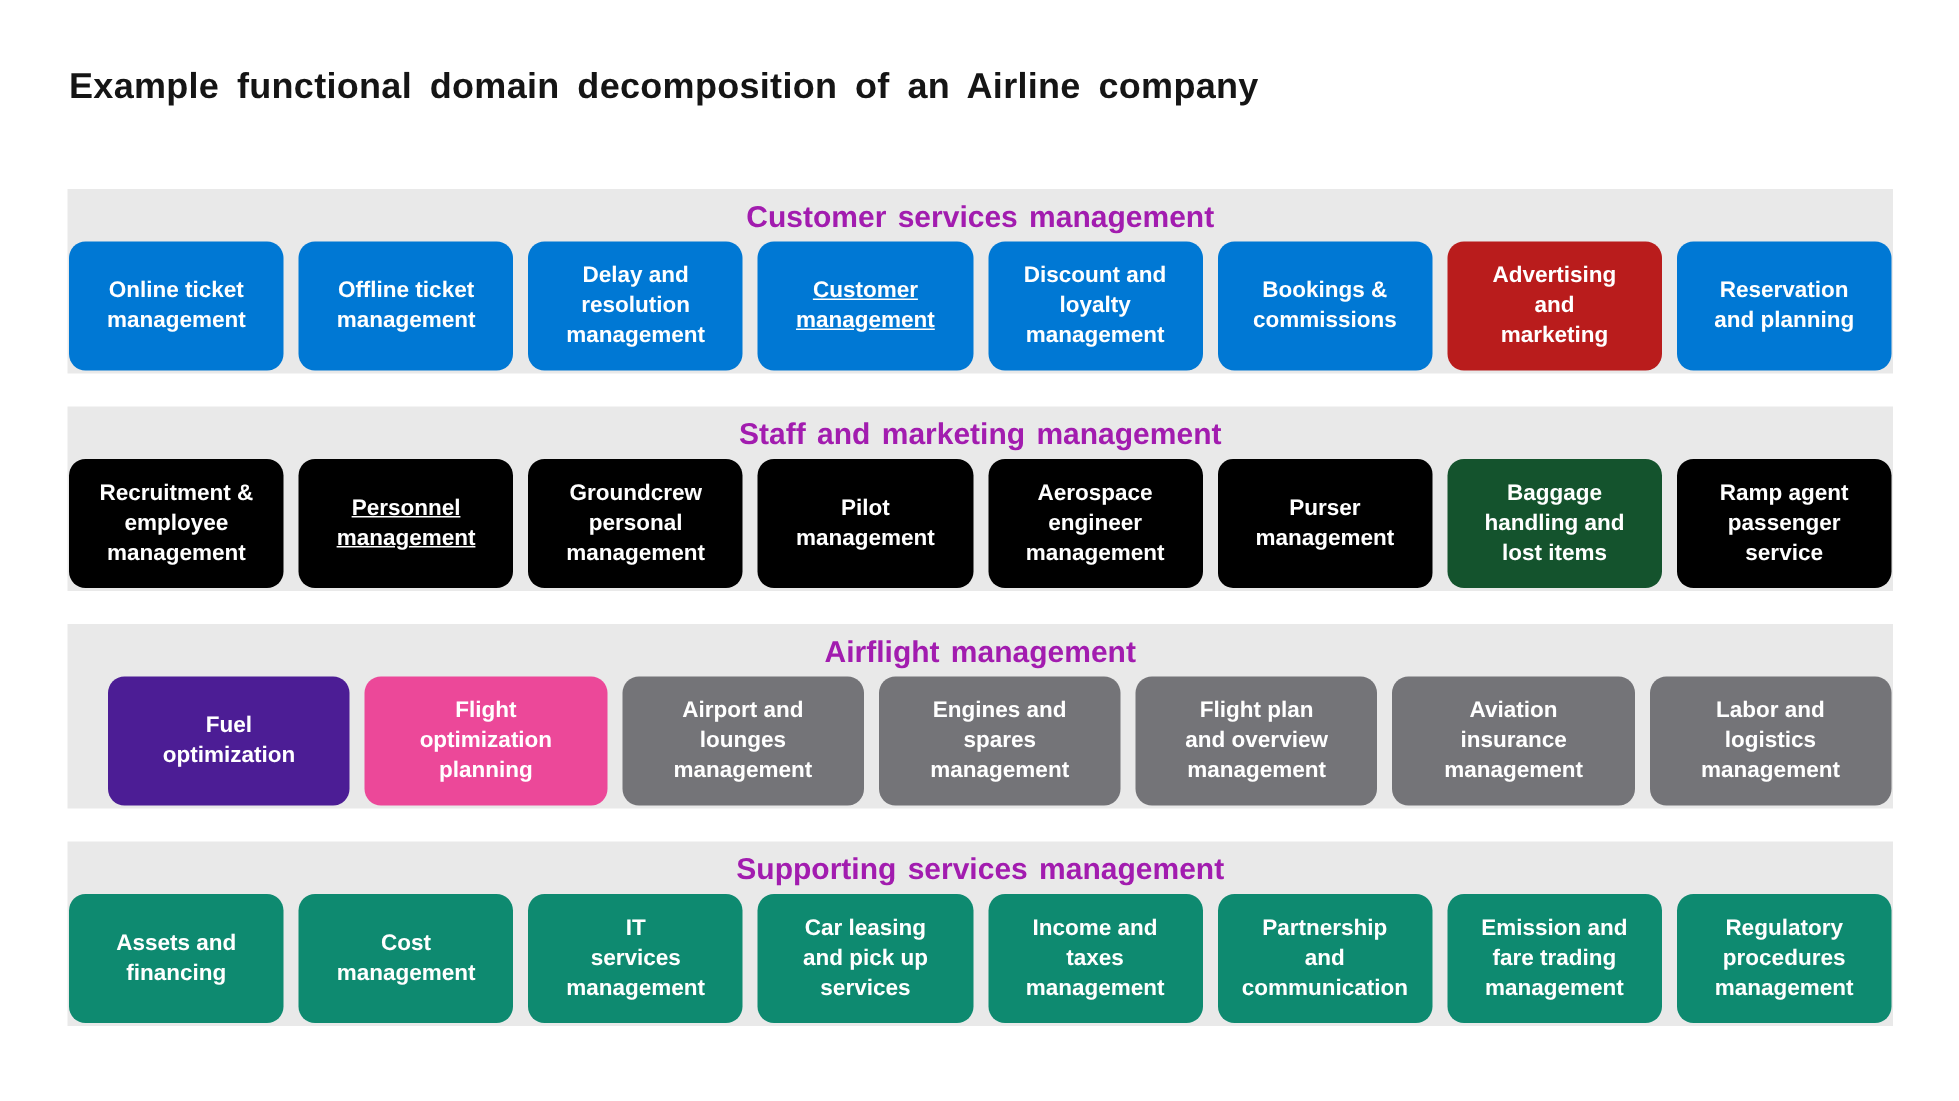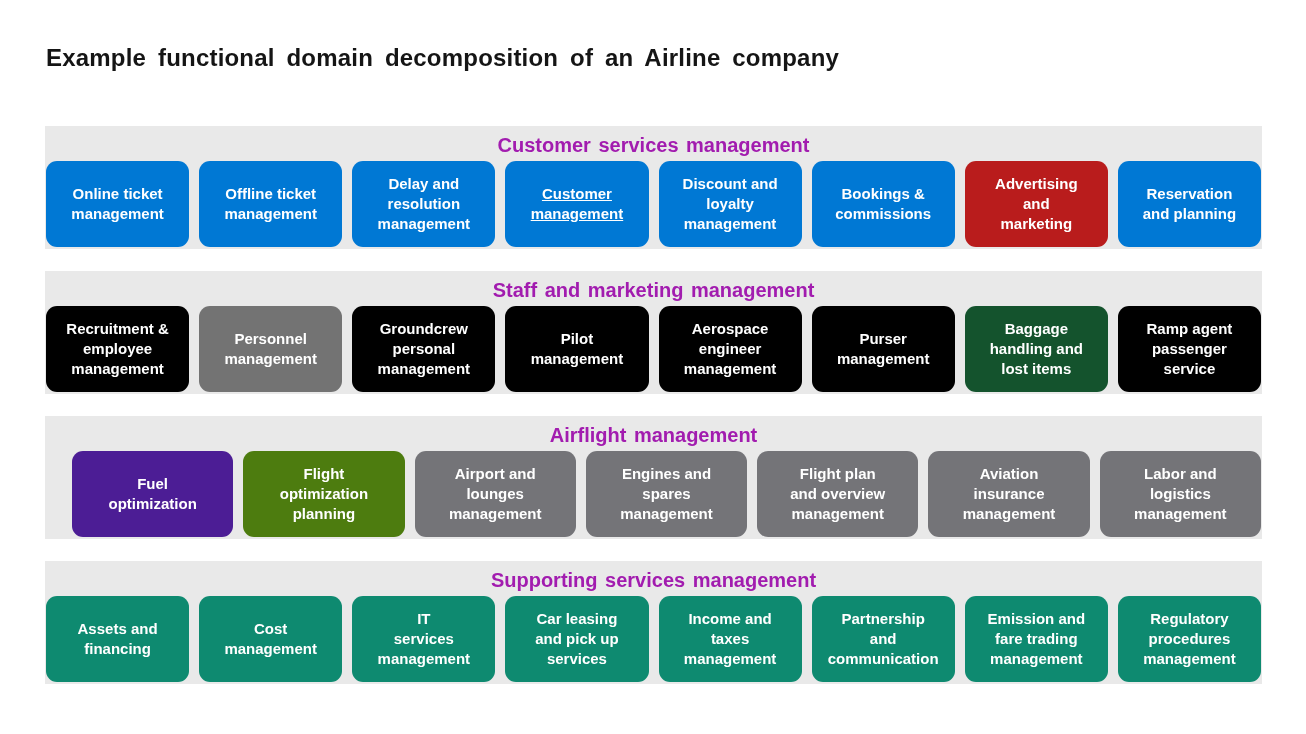--- a/index.html
+++ b/index.html
@@ -108,55 +108,55 @@
 </div>
   </section>
 
   <section class="band" style="background: rgb(233, 233, 233);">
     <div class="band-title">Staff and marketing management</div>
     <div class="row">
   <div class="box" style="background: rgb(0, 0, 0);">Recruitment &amp;
 employee
 management</div>
 
-  <div class="box" style="background: #737373;">Personnel
+  <div class="box" style="background: #000000; text-decoration: underline;">Personnel
 management</div>
 
   <div class="box" style="background: rgb(0, 0, 0);">Groundcrew
 personal
 management</div>
 
   <div class="box" style="background: rgb(0, 0, 0);">Pilot
 management</div>
 
   <div class="box" style="background: rgb(0, 0, 0);">Aerospace
 engineer
 management</div>
 
-  <div class="box" style="background: rgb(0, 0, 0);">Purser
+  <div class="box" style="background: rgb(0, 0, 0); border-radius: 10px;">Purser
 management</div>
 
   <div class="box" style="background: #14532d;">Baggage
 handling and
 lost items</div>
 
   <div class="box" style="background: rgb(0, 0, 0);">Ramp agent
 passenger
 service</div>
 </div>
   </section>
 
   <section class="band" style="background: rgb(233, 233, 233);">
     <div class="band-title">Airflight management</div>
     <div class="row">
 
   <div class="box" style="background: #4c1d95; margin-left: 26px;">Fuel
 optimization</div>
 
-  <div class="box" style="background: #4d7c0f;">Flight
+  <div class="box" style="background: #ec4899;">Flight
 optimization
 planning</div>
 
   <div class="box" style="background: rgb(116, 116, 120);">Airport and
 lounges
 management</div>
 
   <div class="box" style="background: rgb(116, 116, 120);">Engines and
 spares
 management</div>

